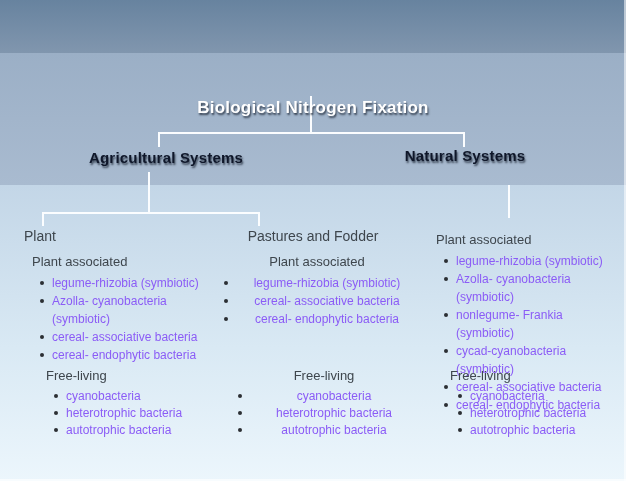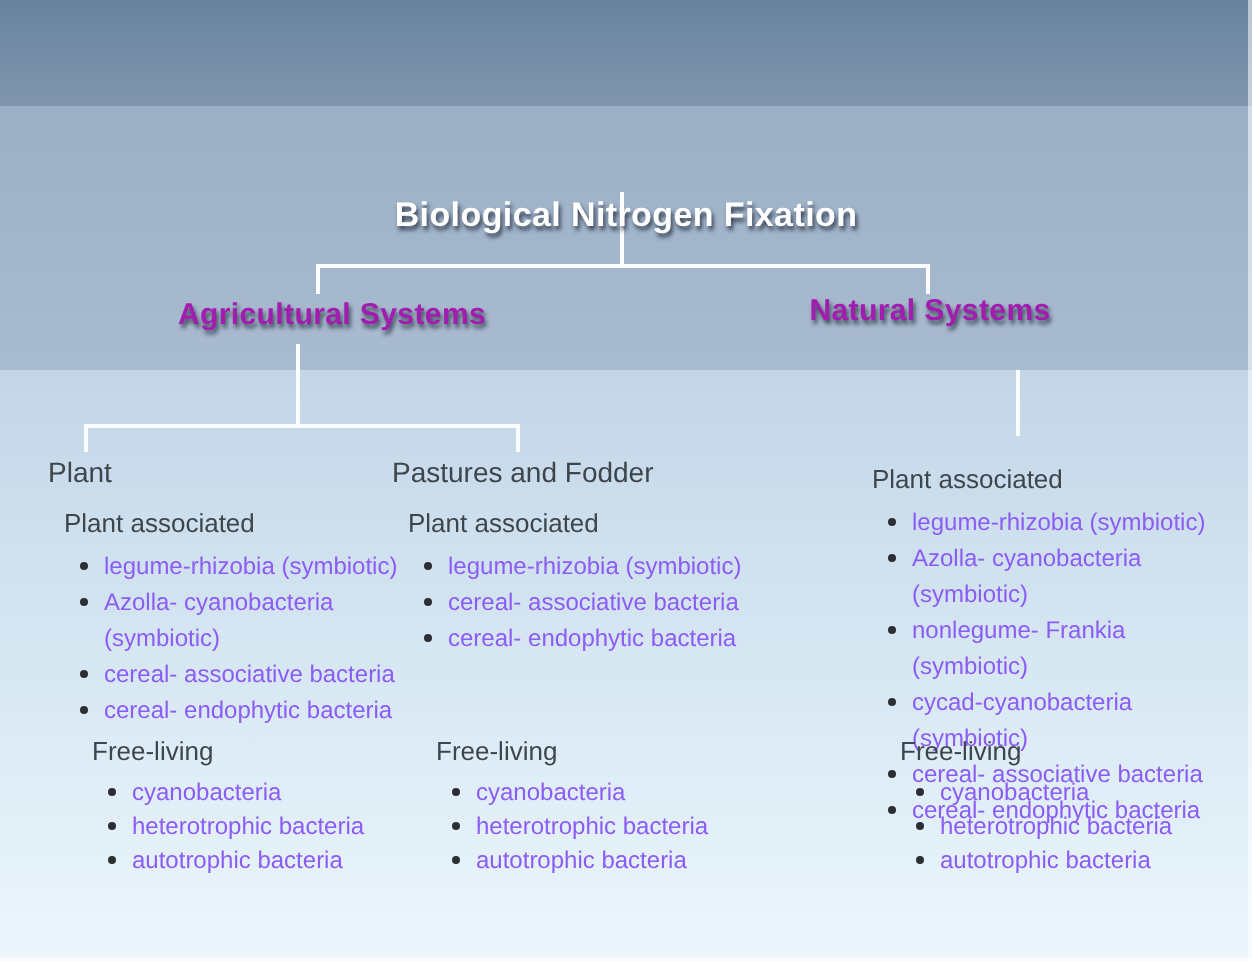--- a/index.html
+++ b/index.html
@@ -25,30 +25,30 @@
 
   
   .title{
     position:absolute;left:0;top:66px;width:626px;text-align:center;
     font-size:17px;font-weight:700;color:#ffffff;letter-spacing:0.2px;
     text-shadow:1px 2px 2px rgba(35,45,60,0.85);
     margin-top:32px;
   }
   .branch-label{
     position:absolute;width:240px;text-align:center;
-    font-size:15px;font-weight:700;color:#a21caf;letter-spacing:0.2px;
+    font-size:15px;font-weight:700;color:#0f172a;letter-spacing:0.2px;
     text-shadow:1px 2px 2px rgba(35,45,60,0.8);
   }
   .branch-left{left:46px;top:149px;}
   .branch-right{left:345px;top:147px;}
 
   
   .col{position:absolute;top:228px;height:230px;}
   .col1{left:24px;width:175px;}
-  .col2{left:196px;width:210px;}
+  .col2{left:208px;width:210px;text-align:center;}
   .col3{left:428px;width:196px;}
   .col-heading{font-size:14px;color:#3e464d;}
   .section{position:absolute;left:8px;right:0;}
   .sec-plant{top:26px;}
   .col3 .sec-plant{top:4px;}
   .sec-free{top:140px;margin-left:14px;}
   .sec-heading{font-size:13px;color:#3e464d;margin:0 0 5px 0;}
   ul.items{list-style:none;margin:0;padding:0 0 0 6px;}
   ul.items li{
     position:relative;padding-left:14px;

